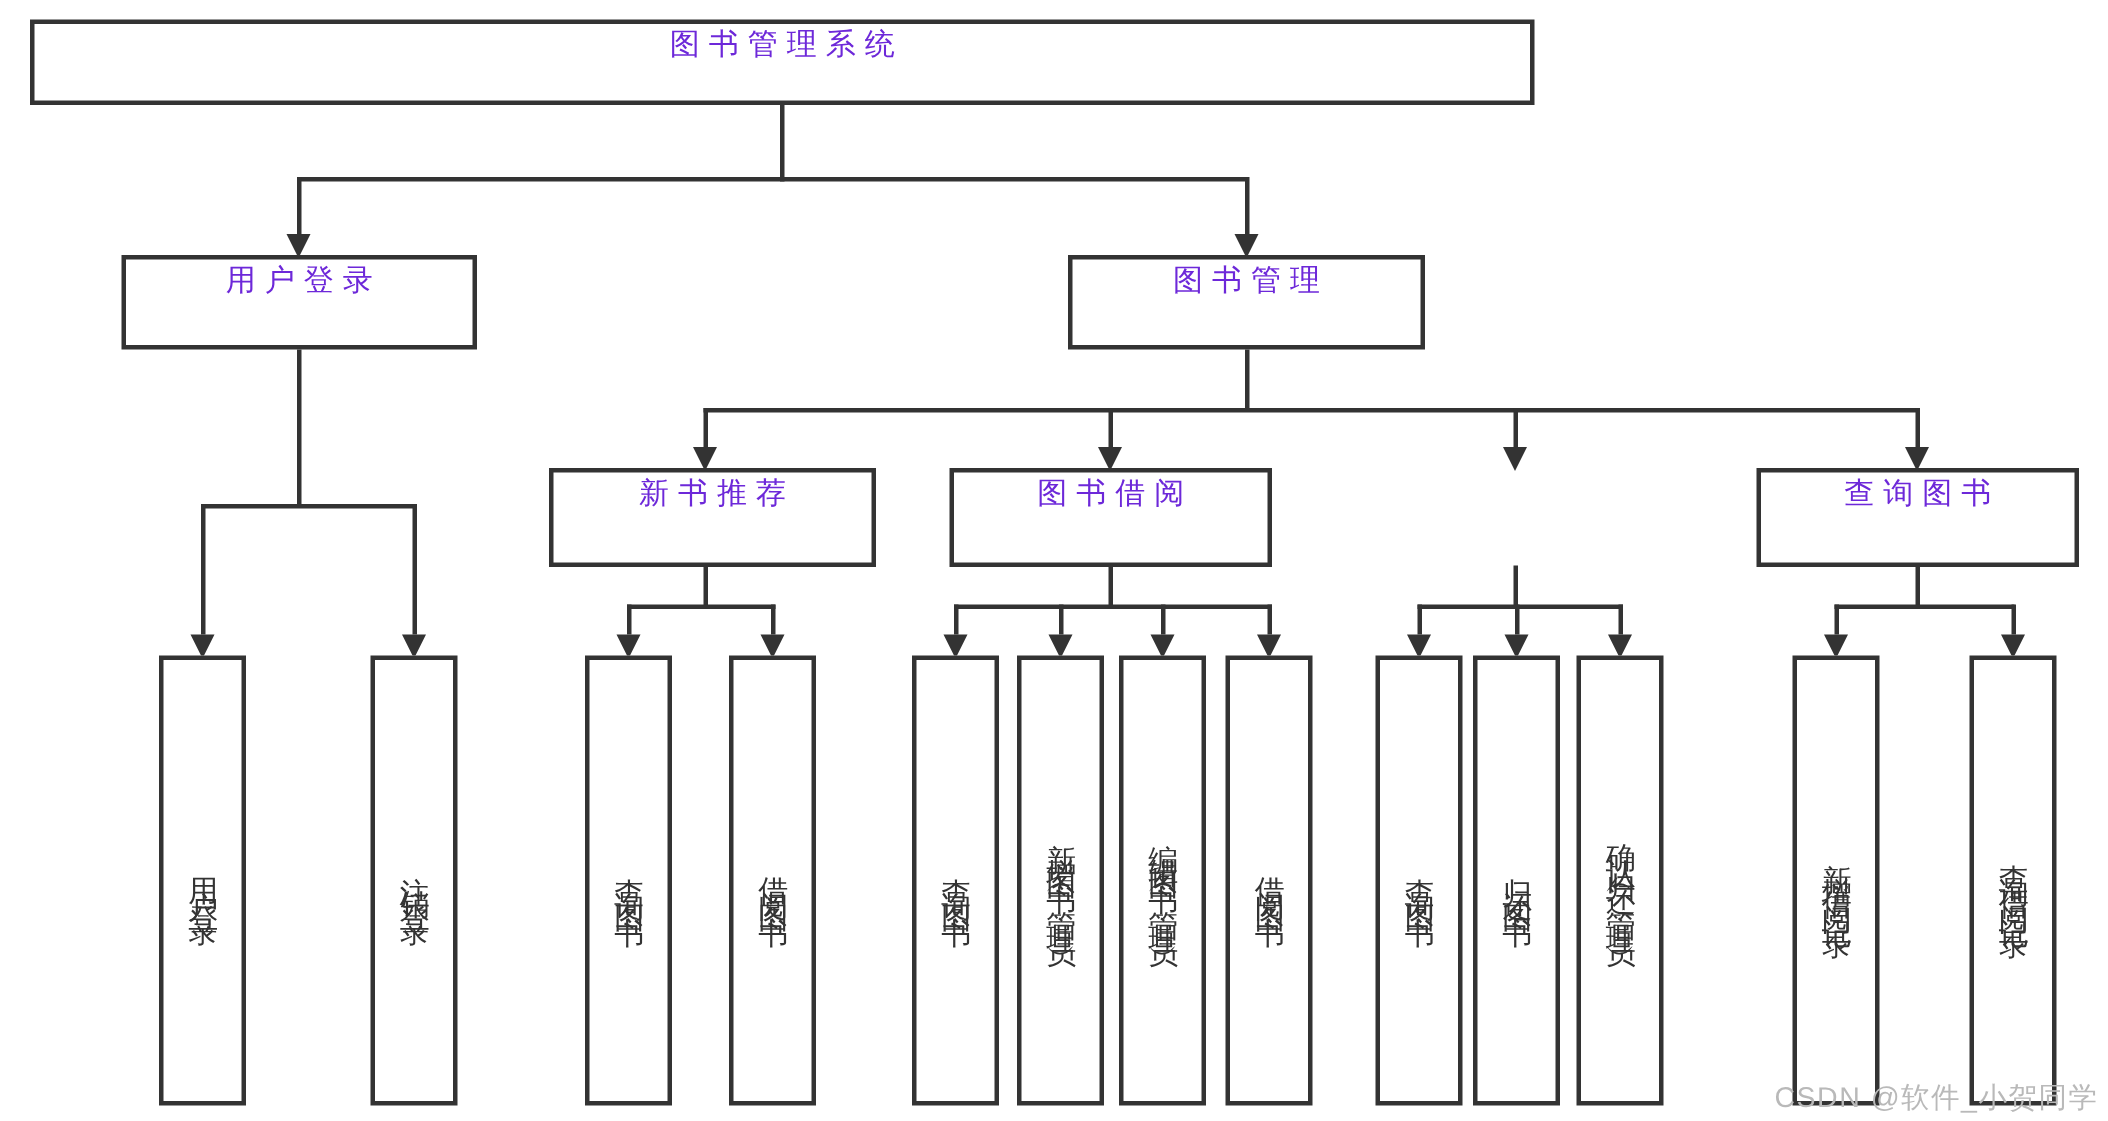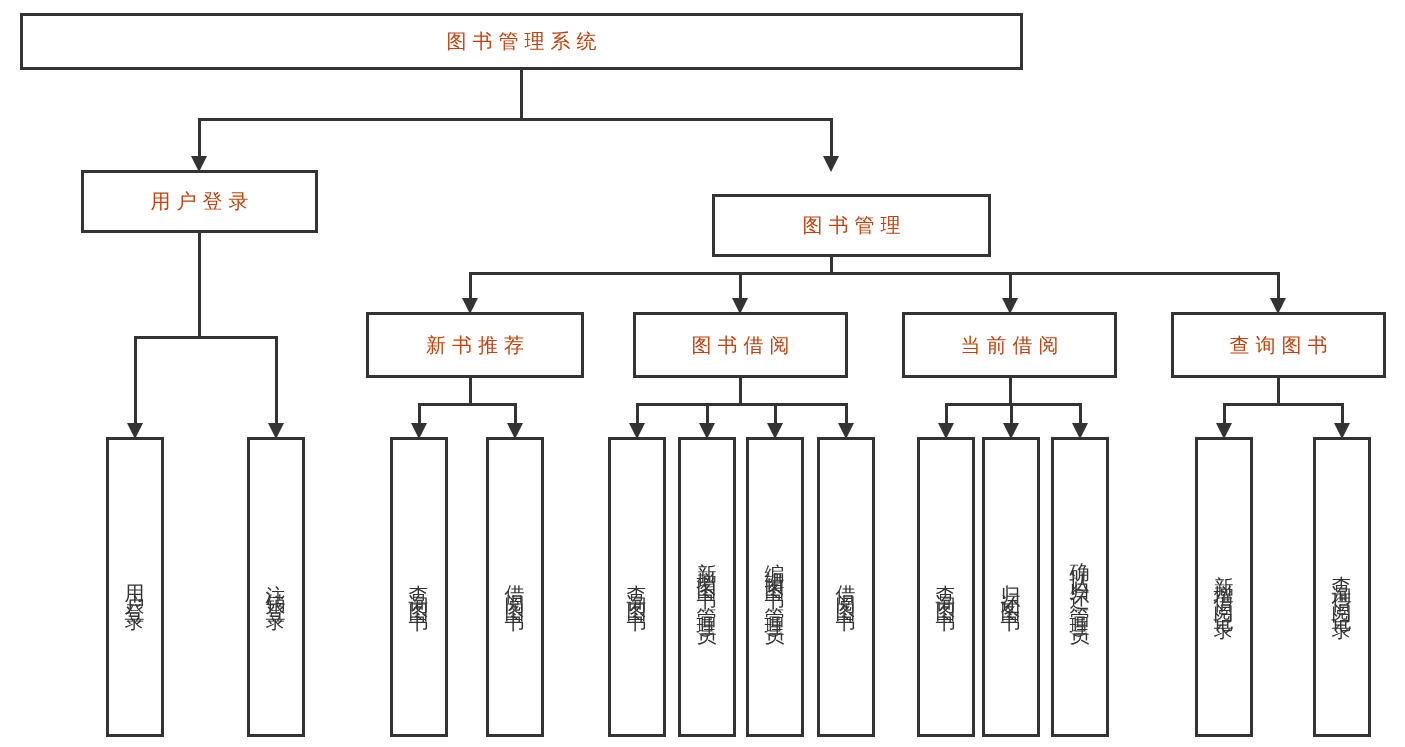--- a/index.html
+++ b/index.html
@@ -7,22 +7,22 @@
     position:relative;
     width:1405px;height:747px;
     background:#ffffff;
     font-family:"Liberation Sans","DejaVu Sans",sans-serif;
     overflow:hidden;
   }
   
   .box{
     position:absolute;box-sizing:border-box;
     background:#ffffff;border:3px solid #333333;
-    display:flex;align-items:center;justify-content:center;
-    color:#c2410c;font-size:20px;letter-spacing:6px;text-indent:6px;
+    display:flex;align-items:flex-start;justify-content:center;
+    color:#6d28d9;font-size:20px;letter-spacing:6px;text-indent:6px;
     white-space:nowrap;
   }
   .vbox{
     position:absolute;box-sizing:border-box;
     background:#ffffff;border:3px solid #333333;
     display:flex;align-items:center;justify-content:center;
   }
   .vtext{
     writing-mode:vertical-rl;text-orientation:mixed;
     color:#333333;font-size:20px;letter-spacing:9px;line-height:1;
@@ -91,32 +91,29 @@
   <div class="arr" style="left:1222.5px;top:403px;height:20px;"></div>
   <div class="arr" style="left:1340.5px;top:403px;height:20px;"></div>
 
   <div class="box" style="left:20px;top:13px;width:1003px;height:57px;">
     <span>图书管理系统</span>
   </div>
 
   <div class="box" style="left:81px;top:170px;width:237px;height:63px;">
     <span>用户登录</span>
   </div>
-  <div class="box" style="left:712px;top:170px;width:279px;height:63px;margin-top:24px;">
+  <div class="box" style="left:712px;top:170px;width:238px;height:63px;">
     <span>图书管理</span>
   </div>
 
   <div class="box" style="left:366px;top:312px;width:218px;height:66px;">
     <span>新书推荐</span>
   </div>
   <div class="box" style="left:633px;top:312px;width:215px;height:66px;">
     <span>图书借阅</span>
-  </div>
-  <div class="box" style="left:902px;top:312px;width:215px;height:66px;">
-    <span>当前借阅</span>
   </div>
   <div class="box" style="left:1171px;top:312px;width:215px;height:66px;">
     <span>查询图书</span>
   </div>
 
   <div class="vbox" style="left:106px;top:437px;width:58px;height:300px;">
     <span class="vtext">用户登录</span>
   </div>
   <div class="vbox" style="left:247px;top:437px;width:58px;height:300px;">
     <span class="vtext">注销登录</span>
@@ -152,14 +149,15 @@
     <span class="vtext">确认归还（管理员）</span>
   </div>
 
   <div class="vbox" style="left:1195px;top:437px;width:58px;height:300px;">
     <span class="vtext">新增借阅记录</span>
   </div>
   <div class="vbox" style="left:1313px;top:437px;width:58px;height:300px;">
     <span class="vtext">查询借阅记录</span>
   </div>
 
+  <div class="watermark">CSDN @软件_小贺同学</div>
 
 </div>
 
 </body></html>

